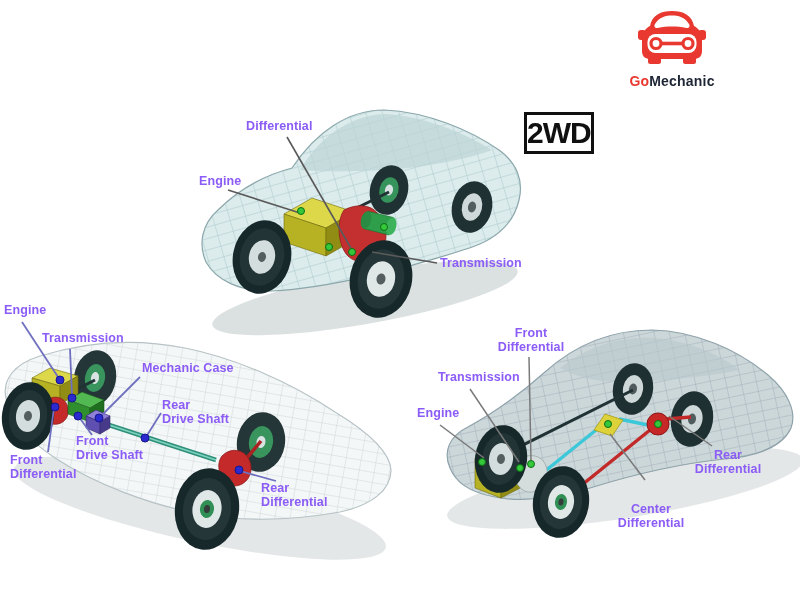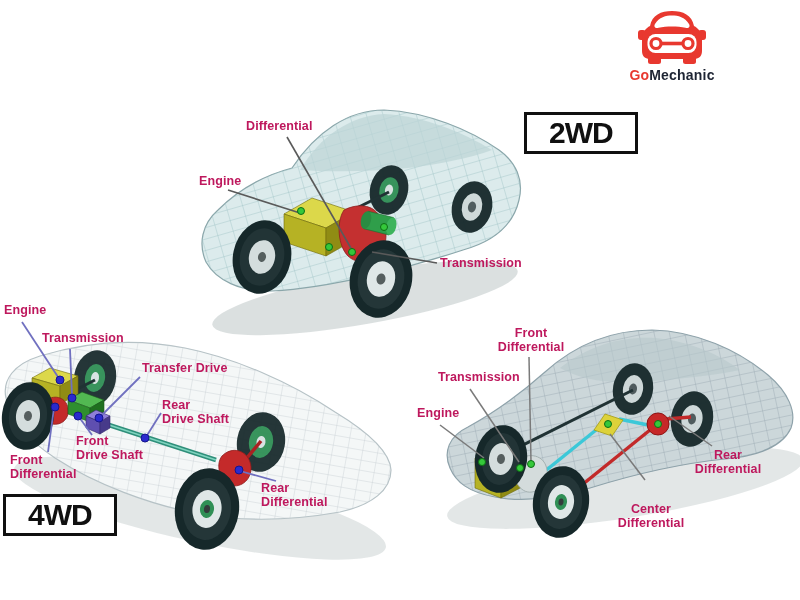--- a/index.html
+++ b/index.html
@@ -1,26 +1,26 @@
 <!DOCTYPE html>
 <html><head>
 <meta charset="utf-8">
 <style>
   html,body{margin:0;padding:0;background:#fff;}
   #stage{position:relative;width:800px;height:600px;background:#ffffff;overflow:hidden;
          font-family:"Liberation Sans",sans-serif;}
   #scene{position:absolute;left:0;top:0;}
-  .lbl{position:absolute;font:700 12.5px/1.15 "Liberation Sans",sans-serif;color:#be185d;
+  .lbl{position:absolute;font:700 12.5px/1.15 "Liberation Sans",sans-serif;color:#8b5cf6;
        white-space:pre-line;letter-spacing:.1px;}
   .ctr{text-align:center;}
   .badge{position:absolute;border:3px solid #101010;background:#ffffff;color:#101010;
-         font:700 30px/1 "Liberation Sans",sans-serif;padding:3px 22px;letter-spacing:-1px;}
+         font:700 30px/1 "Liberation Sans",sans-serif;padding:3px 0;letter-spacing:-1px;}
   #logo{position:absolute;left:612px;top:6px;width:120px;text-align:center;}
   #logo svg{display:block;margin:0 auto;}
-  #logo-word{font:700 14px/1.1 "Liberation Sans",sans-serif;letter-spacing:.2px;margin-top:2px;}
+  #logo-word{font:700 14px/1.1 "Liberation Sans",sans-serif;letter-spacing:.2px;margin-top:8px;}
   #logo-word .go{color:#e8382f;}
   #logo-word .mech{color:#1d2433;}
 </style>
 </head>
 <body>
 
 <div id="stage">
 
   <svg id="scene" width="800" height="600" viewBox="0 0 800 600">
     <defs>
@@ -271,29 +271,28 @@
       <g stroke="#e8382f" fill="none">
         <circle cx="22" cy="37.5" r="5" stroke-width="3.2"></circle>
         <circle cx="54" cy="37.5" r="5" stroke-width="3.2"></circle>
         <line x1="26" y1="37.5" x2="50" y2="37.5" stroke-width="3.6"></line>
       </g>
     </svg>
     <div id="logo-word"><span class="go">Go</span><span class="mech">Mechanic</span></div>
   </div>
 
   <div class="badge" style="left:524px;top:112px;">2WD</div>
-  <div class="badge" style="left:3px;top:494px;">4WD</div>
 
   <div class="lbl" style="left:246px;top:119px;">Differential</div>
   <div class="lbl" style="left:199px;top:174px;">Engine</div>
   <div class="lbl" style="left:440px;top:256px;">Transmission</div>
 
   <div class="lbl" style="left:4px;top:303px;">Engine</div>
   <div class="lbl" style="left:42px;top:331px;">Transmission</div>
-  <div class="lbl" style="left:142px;top:361px;">Transfer Drive</div>
+  <div class="lbl" style="left:142px;top:361px;">Mechanic Case</div>
   <div class="lbl" style="left:162px;top:398px;">Rear
 Drive Shaft</div>
   <div class="lbl" style="left:76px;top:434px;">Front
 Drive Shaft</div>
   <div class="lbl" style="left:10px;top:453px;">Front
 Differential</div>
   <div class="lbl" style="left:261px;top:481px;">Rear
 Differential</div>
 
   <div class="lbl ctr" style="left:495px;top:326px;width:72px;">Front

